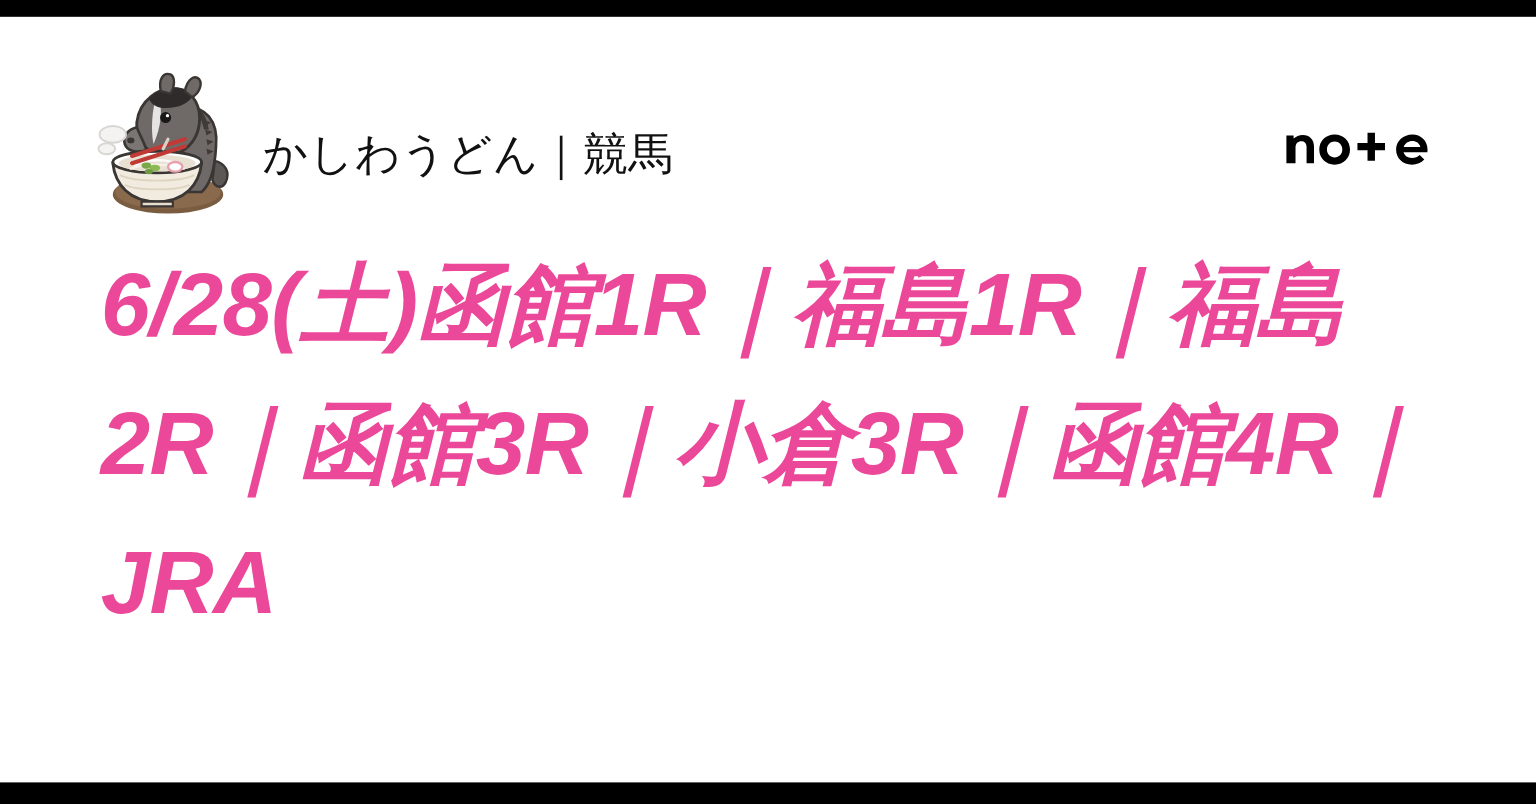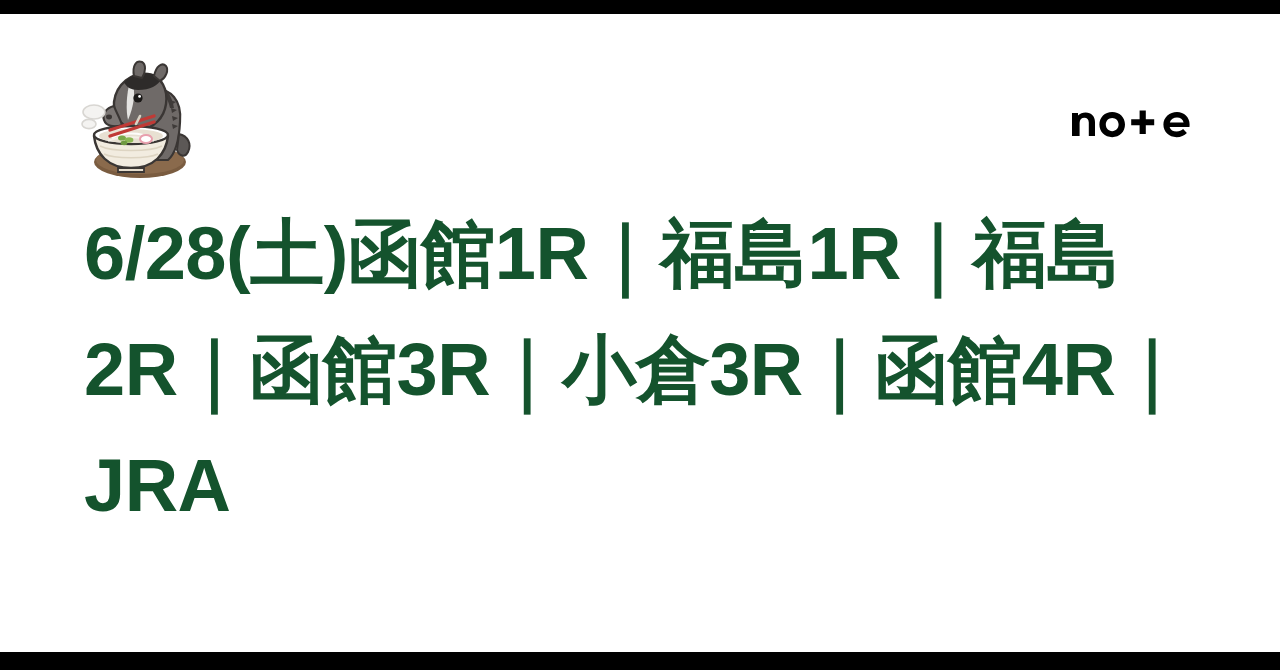--- a/index.html
+++ b/index.html
@@ -87,23 +87,24 @@
 
   
   .title {
     position: absolute;
     left: 84px;
     top: 196px;
     width: 1112px;
     font-size: 74px;
     line-height: 116px;
     font-weight: 700;
-    color: #14532d;
+    color: #ec4899;
     letter-spacing: -0.5px;
     word-break: break-word;
+    font-style: italic;
   }
 </style>
 </head>
 <body>
 
 <div class="page">
 
   <div class="bar-top"></div>
 
   <div class="header">
@@ -162,20 +163,23 @@
         <path d="M24 104 C 34 109 68 109 78 104" fill="none" stroke="#ddd4c2" stroke-width="1.6"></path>
 
         <path d="M38 118 h26 v4 h-26 z" fill="#e6ddcd" stroke="#3a3634" stroke-width="1.8"></path>
 
         <path d="M30 80 L 74 66" stroke="#c03a36" stroke-width="3.4" stroke-linecap="round"></path>
         <path d="M30 86 L 74 72" stroke="#c03a36" stroke-width="3.4" stroke-linecap="round"></path>
         <path d="M56 74 L 60 66" stroke="#d8d2c4" stroke-width="2.6" stroke-linecap="round"></path>
       </svg>
     </div>
 
+    <div class="author-line">
+      <span class="author-name">かしわうどん｜競馬</span>
+    </div>
 
     <div class="note-logo">
       <svg width="122" height="34" viewBox="0 0 122 34" xmlns="http://www.w3.org/2000/svg" aria-label="note">
 
         <path d="M2 9 h6 v2.5 C10 9.6 12.6 8.4 15.6 8.4 C21.4 8.4 25 12.2 25 18 L25 32 h-6.2 V18.6 C18.8 15.4 17 13.8 14.4 13.8 C11.6 13.8 9.6 15.6 9.6 19 L9.6 32 H2 Z" fill="#000000"></path>
 
         <path d="M42.2 8 C 49.6 8 55 13.4 55 20.6 C 55 27.8 49.6 33.2 42.2 33.2 C 34.8 33.2 29.4 27.8 29.4 20.6 C 29.4 13.4 34.8 8 42.2 8 Z M42.2 14 C 38.6 14 35.8 16.8 35.8 20.6 C 35.8 24.4 38.6 27.2 42.2 27.2 C 45.8 27.2 48.6 24.4 48.6 20.6 C 48.6 16.8 45.8 14 42.2 14 Z" fill="#000000"></path>
 
         <path d="M69.6 6.6 h6.2 v8.6 h8.4 v6 h-8.4 v8.8 h-6.2 v-8.8 h-8.4 v-6 h8.4 Z" fill="#000000"></path>
 

